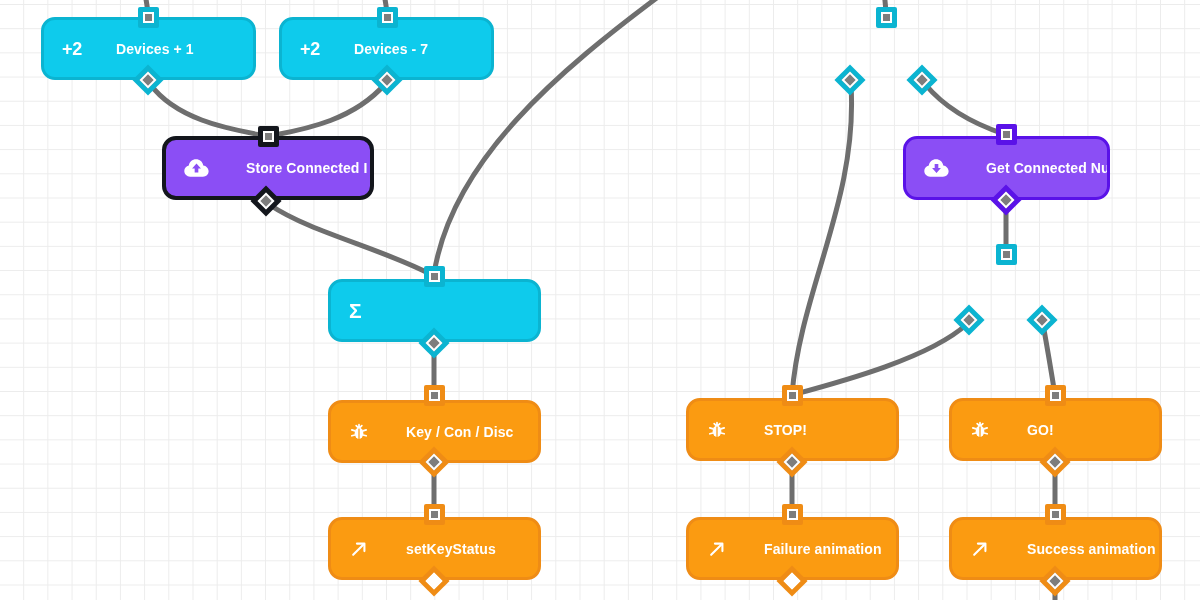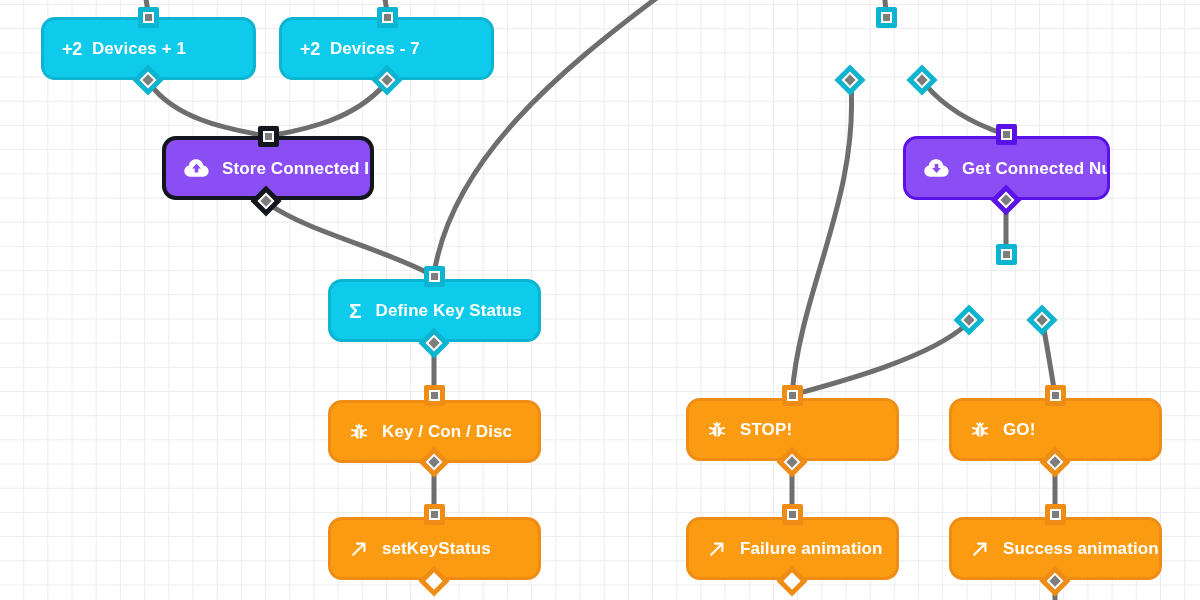--- a/index.html
+++ b/index.html
@@ -63,24 +63,25 @@
     flex: 0 0 auto;
     display: inline-flex;
     align-items: center;
     justify-content: center;
     color: #ffffff;
     margin-right: 13px;
   }
 
   .node-label {
     color: #ffffff;
-    font-size: 17px;
+    font-size: 14px;
     font-weight: bold;
     letter-spacing: 0.1px;
     line-height: 1;
+    margin-left: 24px;
   }
 
   
   .n-cyan {
     background: #0ecbec;
     border: 3px solid #0bb4d1;
   }
   .n-orange {
     background: #fb9b11;
     border: 3px solid #ef8c15;
@@ -226,21 +227,20 @@
             </svg>
           </span>
           <span class="node-label">Get Connected Nu</span>
         </div>
       </div>
       <div class="node n-cyan" style="left: 328px; top: 279px; width: 213px; height: 63px;">
         <div class="node-inner">
           <span class="node-icon" style="margin-right: 14px;">
             <span class="sigma-badge">Σ</span>
           </span>
-          <span class="node-label">Define Key Status</span>
         </div>
       </div>
       <div class="node n-orange" style="left: 328px; top: 400px; width: 213px; height: 63px;">
         <div class="node-inner">
           <span class="node-icon">
             <svg class="icon-svg" width="20" height="20" viewBox="0 0 24 24" fill="none" stroke="#ffffff" stroke-width="2" stroke-linecap="round">
               <ellipse cx="12" cy="13.5" rx="5.2" ry="7" fill="#ffffff" stroke="none"></ellipse>
               <path d="M12 7.2 L12 20.5" stroke="#fb9b11" stroke-width="1.5"></path>
               <path d="M3.4 9.5 L7.2 10.6 M3.4 16.5 L7.2 15.6 M20.6 9.5 L16.8 10.6 M20.6 16.5 L16.8 15.6" stroke="#ffffff" stroke-width="2.1"></path>
               <path d="M12 7.2 L12 3.2 M8.6 4.4 L10.4 6.2 M15.4 4.4 L13.6 6.2" stroke="#ffffff" stroke-width="2.1"></path>

